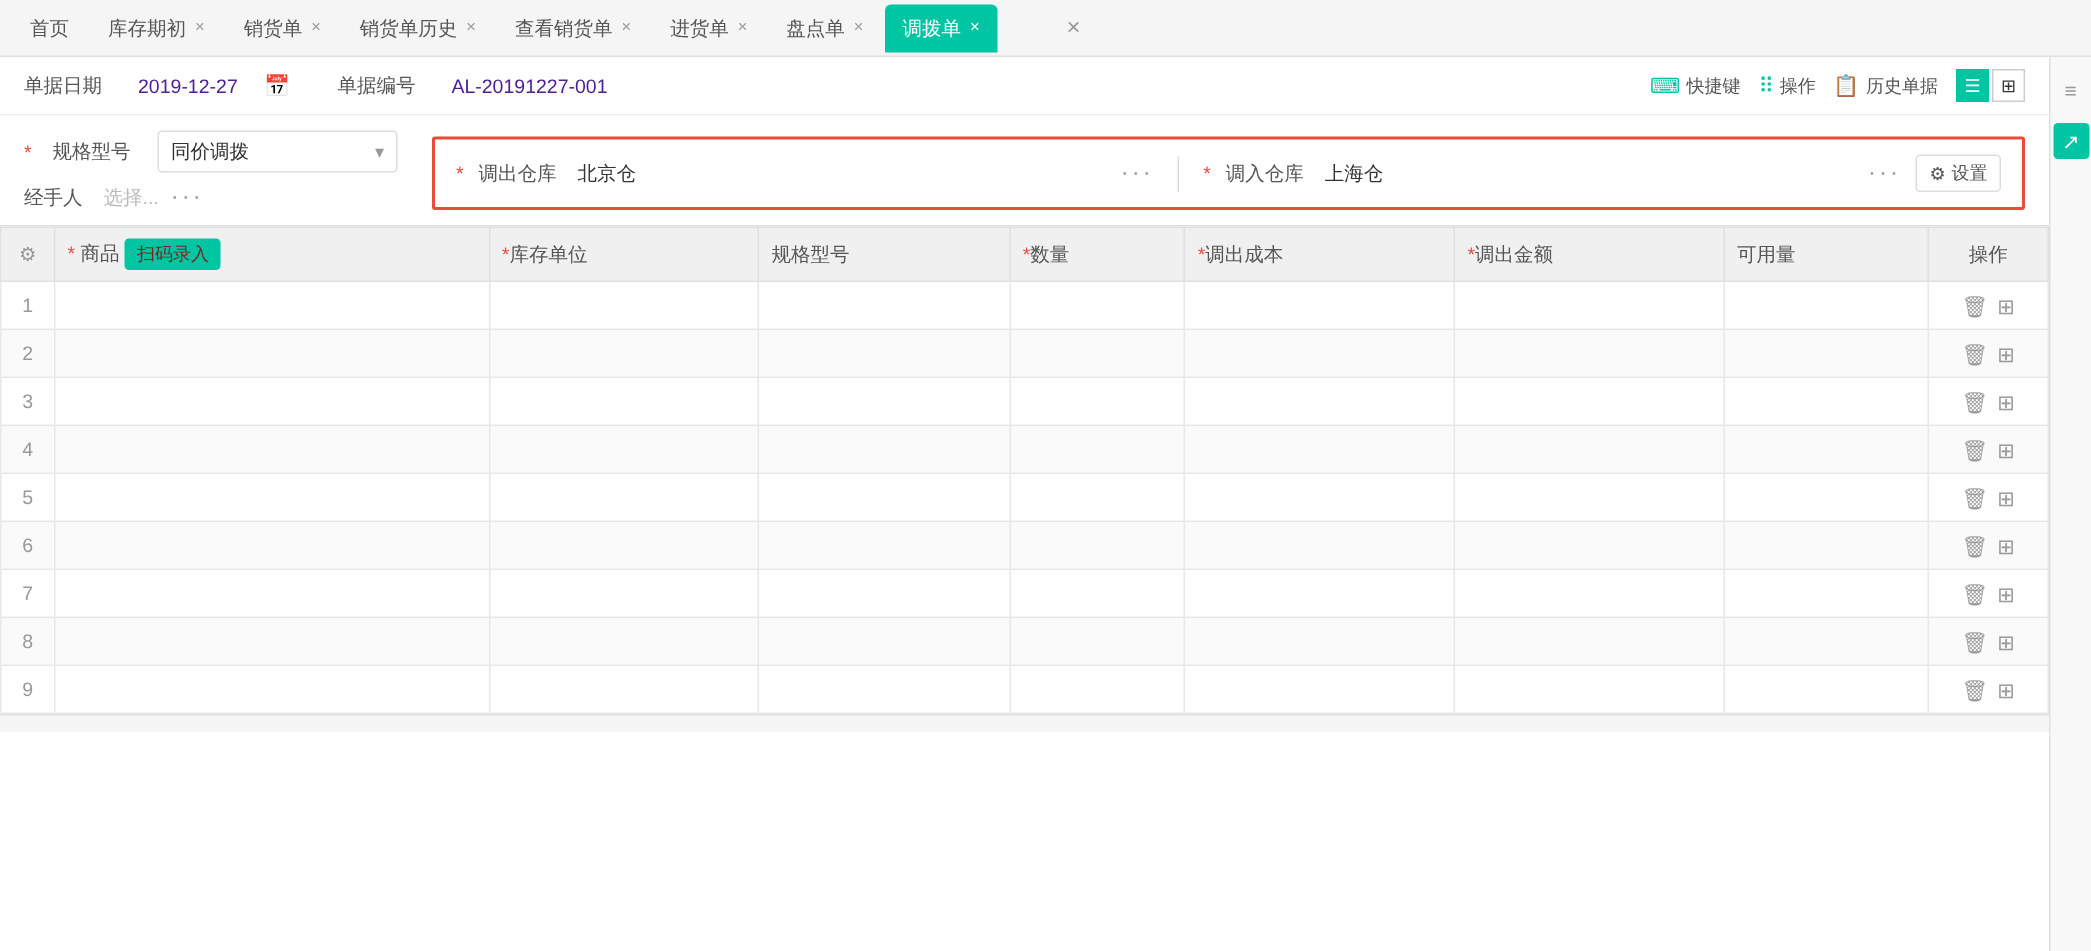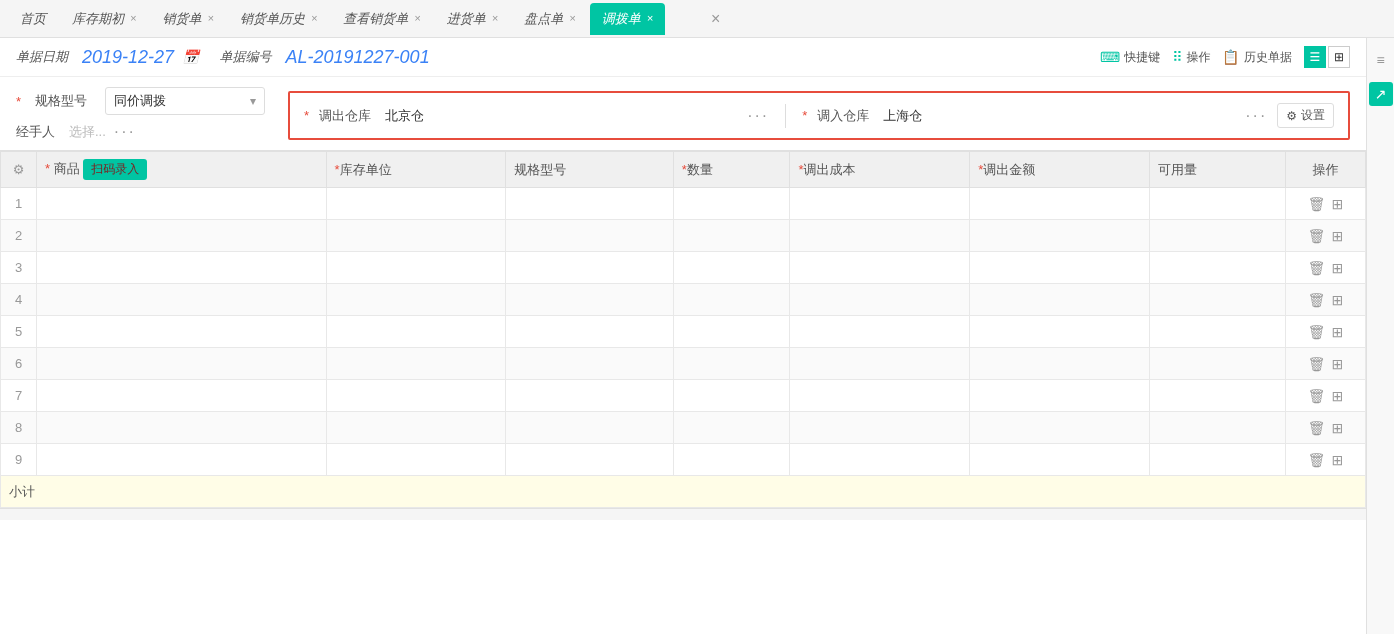--- a/index.html
+++ b/index.html
@@ -17,21 +17,20 @@
     .tab {
       display: flex; align-items: center;
       padding: 0 12px;
       height: 32px;
       cursor: pointer;
       border-radius: 4px 4px 0 0;
       font-size: 13px;
       color: #555;
       white-space: nowrap;
       gap: 6px;
-      font-style: italic;
     }
     .tab.active {
       background: #00c5a3;
       color: #fff;
     }
     .tab .close-icon {
       font-size: 11px;
       color: #999;
       cursor: pointer;
       line-height: 1;
@@ -52,25 +51,25 @@
     }
     .form-label {
       color: #e74c3c;
       margin-right: 2px;
     }
     .form-label-text {
       color: #555;
       margin-right: 6px;
     }
     .date-field {
-      display: flex; align-items: center; gap: 8px; font-style: italic;
+      display: flex; align-items: center; gap: 18px;
     }
     .date-value {
-      color: #3b82f6;
-      font-size: 18px;
+      color: #4c1d95;
+      font-size: 13px;
     }
     .calendar-icon {
       color: #999;
       cursor: pointer;
       font-size: 14px;
     }
 
     .toolbar-right {
       margin-left: auto;
       display: flex; align-items: center; gap: 12px;
@@ -296,21 +295,21 @@
   <div class="tab-close-btn">×</div>
 </div>
 
 <div class="main-content">
   <div class="top-row">
     <div class="date-field">
       <span class="form-label-text">单据日期</span>
       <span class="date-value">2019-12-27</span>
       <span class="calendar-icon">📅</span>
     </div>
-    <div class="date-field" style="margin-left:20px;">
+    <div class="date-field" style="margin-left:31px;">
       <span class="form-label-text">单据编号</span>
       <span class="date-value">AL-20191227-001</span>
     </div>
 
     <div class="toolbar-right">
       <div class="toolbar-btn">
         <span class="toolbar-icon">⌨</span>
         <span>快捷键</span>
       </div>
       <div class="toolbar-btn">
@@ -528,23 +527,20 @@
           <td></td>
           <td></td>
           <td></td>
           <td>
             <div class="ops-cell">
               <span class="op-icon">🗑</span>
               <span class="op-icon">⊞</span>
             </div>
           </td>
         </tr>
-        <tr style="background:#fffde7;">
-          <td style="background:#fffde7; padding:4px 8px; color:#555;" colspan="9">小计</td>
-        </tr>
       </tbody>
     </table>
   </div>
 
   <div class="scroll-area"></div>
 </div>
 
 <div class="right-sidebar">
   <div class="sidebar-icon">≡</div>
   <div class="sidebar-icon green">↗</div>

